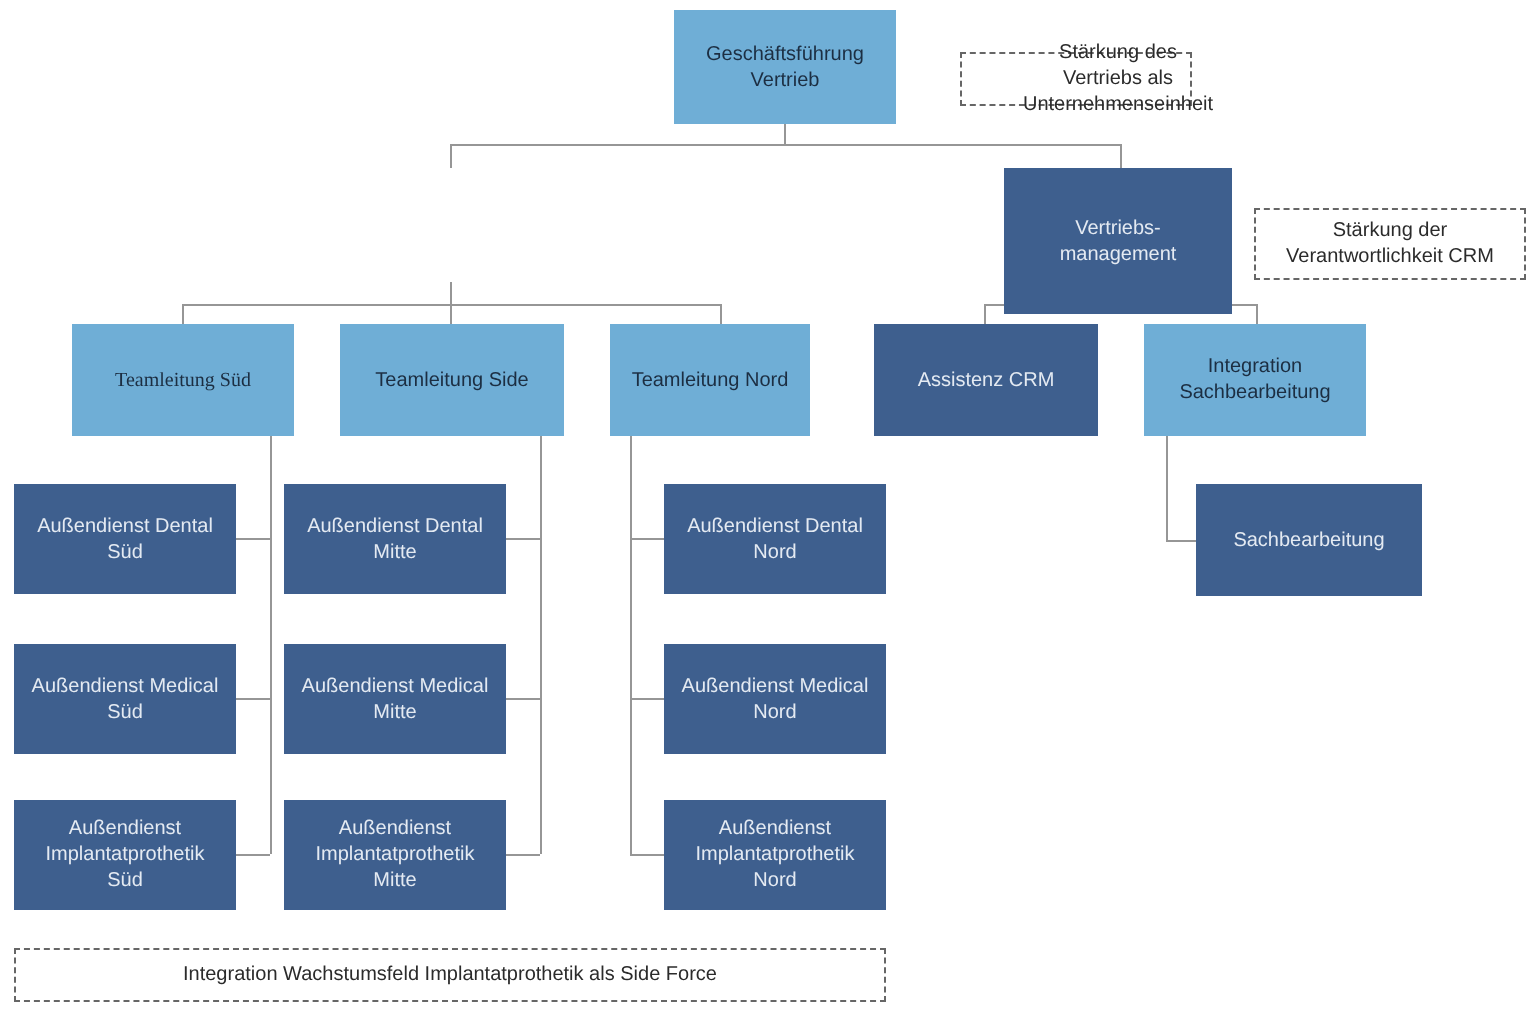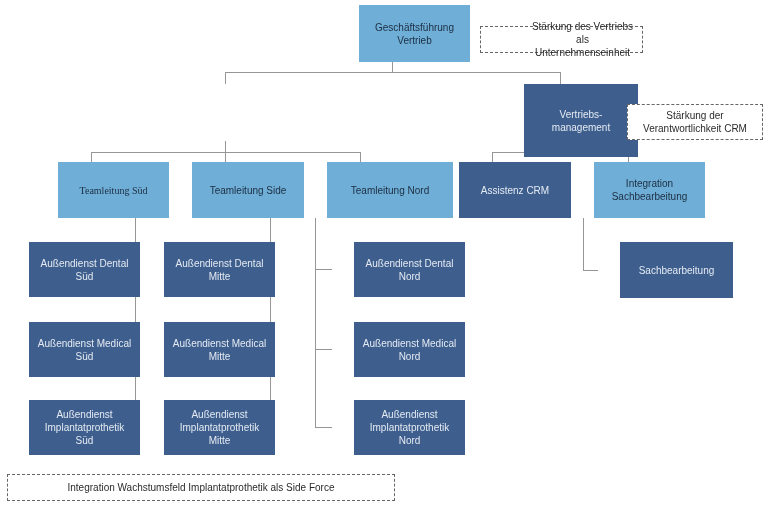--- a/index.html
+++ b/index.html
@@ -3,54 +3,54 @@
 <meta charset="utf-8">
 <style>
   html,body{margin:0;padding:0;background:#fff;}
   .canvas{
     position:relative;width:768px;height:512px;background:#ffffff;
     font-family:"Liberation Sans",sans-serif;overflow:hidden;
   }
   .box{
     position:absolute;display:flex;align-items:center;justify-content:center;
     text-align:center;font-size:10px;line-height:1.3;white-space:pre-line;
-    padding:2px;box-sizing:border-box;margin-left:22px;
+    padding:2px;box-sizing:border-box;
   }
   .light{background:#6FAED6;color:#1C2E42;}
   .dark{background:#3E5F8E;color:#E4EAF2;}
   .note{
     position:absolute;display:flex;align-items:center;justify-content:center;
     text-align:center;font-size:10px;line-height:1.3;white-space:pre-line;
     border:1px dashed #666666;background:#ffffff;color:#2b2b2b;box-sizing:border-box;
     padding:2px;
   }
   .ln{position:absolute;background:#969696;}
 
   
   #n-gf   {left:337px;top:5px;  width:111px;height:57px;}
-  #note-1 {left:480px;top:26px; width:163px;height:27px;padding-left:44px;}
+  #note-1 {left:480px;top:26px; width:116px;height:27px;padding-left:44px;}
   #n-vl   {left:169px;top:84px; width:113px;height:57px;}
   #n-vm   {left:502px;top:84px; width:114px;height:73px;}
   #note-2 {left:627px;top:104px;width:136px;height:36px;}
   #n-tls  {left:36px; top:162px;width:111px;height:56px;font-family:Liberation Serif, serif;}
   #n-tlm  {left:170px;top:162px;width:112px;height:56px;}
-  #n-tln  {left:305px;top:162px;width:126px;height:56px;}
+  #n-tln  {left:305px;top:162px;width:100px;height:56px;}
   #n-acrm {left:437px;top:162px;width:112px;height:56px;}
   #n-tsb  {left:572px;top:162px;width:111px;height:56px;}
   #n-ads  {left:7px;  top:242px;width:111px;height:55px;}
   #n-adm  {left:142px;top:242px;width:111px;height:55px;}
   #n-adn  {left:332px;top:242px;width:111px;height:55px;}
   #n-sb   {left:598px;top:242px;width:113px;height:56px;}
   #n-ams  {left:7px;  top:322px;width:111px;height:55px;}
   #n-amm  {left:142px;top:322px;width:111px;height:55px;}
   #n-amn  {left:332px;top:322px;width:111px;height:55px;}
   #n-ais  {left:7px;  top:400px;width:111px;height:55px;}
   #n-aim  {left:142px;top:400px;width:111px;height:55px;}
   #n-ain  {left:332px;top:400px;width:111px;height:55px;}
-  #note-3 {left:7px;  top:474px;width:388px;height:27px;}
+  #note-3 {left:7px;  top:474px;width:436px;height:27px;}
 </style>
 </head>
 <body>
 
 <div class="canvas">
 
   <div class="ln" style="left:392px;top:62px;width:1px;height:10px"></div>
   <div class="ln" style="left:225px;top:72px;width:336px;height:1px"></div>
   <div class="ln" style="left:225px;top:72px;width:1px;height:12px"></div>
   <div class="ln" style="left:560px;top:72px;width:1px;height:12px"></div>

